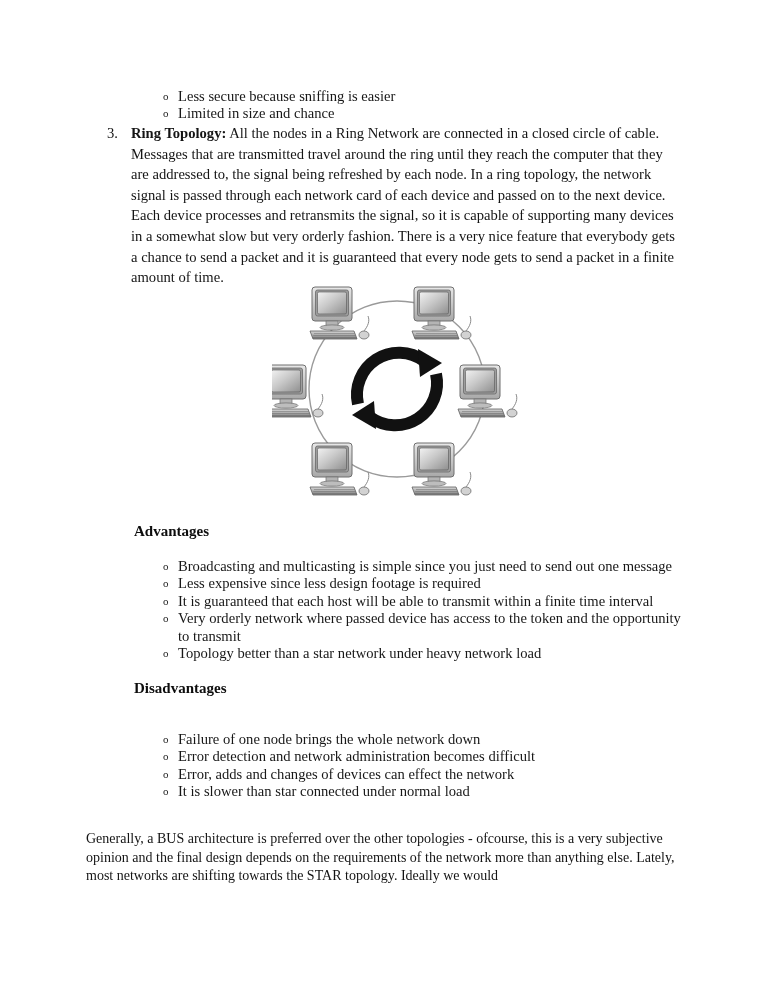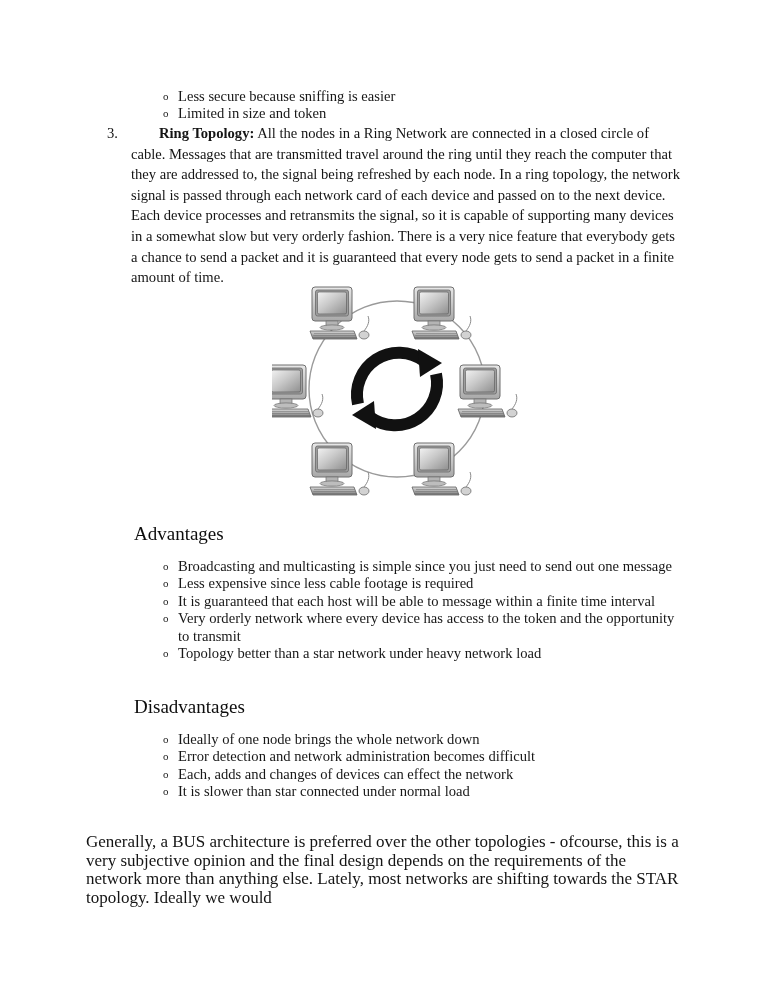--- a/index.html
+++ b/index.html
@@ -71,78 +71,77 @@
     top: 0;
     width: 24px;
     text-align: left;
   }
   .num-item .body {
     display: block;
     margin-left: 24px;
   }
   .num-item .lead {
     font-weight: bold;
-    margin-left: 28px;
   }
 
   
   .diagram {
     position: absolute;
     left: 272px;
     top: 277px;
     width: 250px;
     height: 225px;
   }
   .diagram svg { display: block; }
 
   
   .heading {
     position: absolute;
     left: 134px;
-    font-size: 19px;
-    font-weight: normal;
+    font-size: 15px;
+    font-weight: bold;
     color: #0d0d0d;
   }
   #h-advantages { top: 523px; }
-  #h-disadvantages { top: 696px; }
+  #h-disadvantages { top: 680px; }
 
   
   .bullets {
     position: absolute;
     left: 163px;
     width: 520px;
   }
   .bullets .sub-item { padding-left: 15px; }
   #adv-list { top: 558px; }
   #dis-list { top: 731px; }
 
   
   .closing {
     position: absolute;
     left: 86px;
     top: 816px;
     width: 596px;
-    font-size: 17px;
+    font-size: 14px;
     line-height: 18.6px;
     color: #141414;
   }
 </style>
 </head>
 <body>
 
 <div class="page">
 
   <ul class="sub-list top-list" id="top-list">
       <li class="sub-item">
         <span class="marker">o</span>
         <span class="txt">Less secure because sniffing is easier</span>
       </li>
       <li class="sub-item">
         <span class="marker">o</span>
-        <span class="txt">Limited in size and token</span>
+        <span class="txt">Limited in size and chance</span>
       </li>
     </ul>
 
   <div class="num-item">
     <span class="num">3.</span>
     <span class="body"><span class="lead">Ring Topology:</span><span> All the nodes in a Ring Network are connected in a closed circle of cable. Messages that are transmitted travel around the ring until they reach the computer that they are addressed to, the signal being refreshed by each node. In a ring topology, the network signal is passed through each network card of each device and passed on to the next device. Each device processes and retransmits the signal, so it is capable of supporting many devices in a somewhat slow but very orderly fashion. There is a very nice feature that everybody gets a chance to send a packet and it is guaranteed that every node gets to send a packet in a finite amount of time.</span></span>
   </div>
 
   <div class="diagram">
     <svg width="250" height="225" viewBox="0 0 250 225" xmlns="http://www.w3.org/2000/svg">
@@ -215,49 +214,49 @@
   </div>
 
   <div class="heading" id="h-advantages">Advantages</div>
   <ul class="sub-list bullets" id="adv-list">
       <li class="sub-item">
         <span class="marker">o</span>
         <span class="txt">Broadcasting and multicasting is simple since you just need to send out one message</span>
       </li>
       <li class="sub-item">
         <span class="marker">o</span>
-        <span class="txt">Less expensive since less cable footage is required</span>
-      </li>
-      <li class="sub-item">
-        <span class="marker">o</span>
-        <span class="txt">It is guaranteed that each host will be able to message within a finite time interval</span>
-      </li>
-      <li class="sub-item">
-        <span class="marker">o</span>
-        <span class="txt">Very orderly network where every device has access to the token and the opportunity to transmit</span>
+        <span class="txt">Less expensive since less design footage is required</span>
+      </li>
+      <li class="sub-item">
+        <span class="marker">o</span>
+        <span class="txt">It is guaranteed that each host will be able to transmit within a finite time interval</span>
+      </li>
+      <li class="sub-item">
+        <span class="marker">o</span>
+        <span class="txt">Very orderly network where passed device has access to the token and the opportunity to transmit</span>
       </li>
       <li class="sub-item">
         <span class="marker">o</span>
         <span class="txt">Topology better than a star network under heavy network load</span>
       </li>
     </ul>
 
   <div class="heading" id="h-disadvantages">Disadvantages</div>
   <ul class="sub-list bullets" id="dis-list">
       <li class="sub-item">
         <span class="marker">o</span>
-        <span class="txt">Ideally of one node brings the whole network down</span>
+        <span class="txt">Failure of one node brings the whole network down</span>
       </li>
       <li class="sub-item">
         <span class="marker">o</span>
         <span class="txt">Error detection and network administration becomes difficult</span>
       </li>
       <li class="sub-item">
         <span class="marker">o</span>
-        <span class="txt">Each, adds and changes of devices can effect the network</span>
+        <span class="txt">Error, adds and changes of devices can effect the network</span>
       </li>
       <li class="sub-item">
         <span class="marker">o</span>
         <span class="txt">It is slower than star connected under normal load</span>
       </li>
     </ul>
 
   <p class="closing">Generally, a BUS architecture is preferred over the other topologies - ofcourse, this is a very subjective opinion and the final design depends on the requirements of the network more than anything else. Lately, most networks are shifting towards the STAR topology. Ideally we would</p>
 
 </div>

